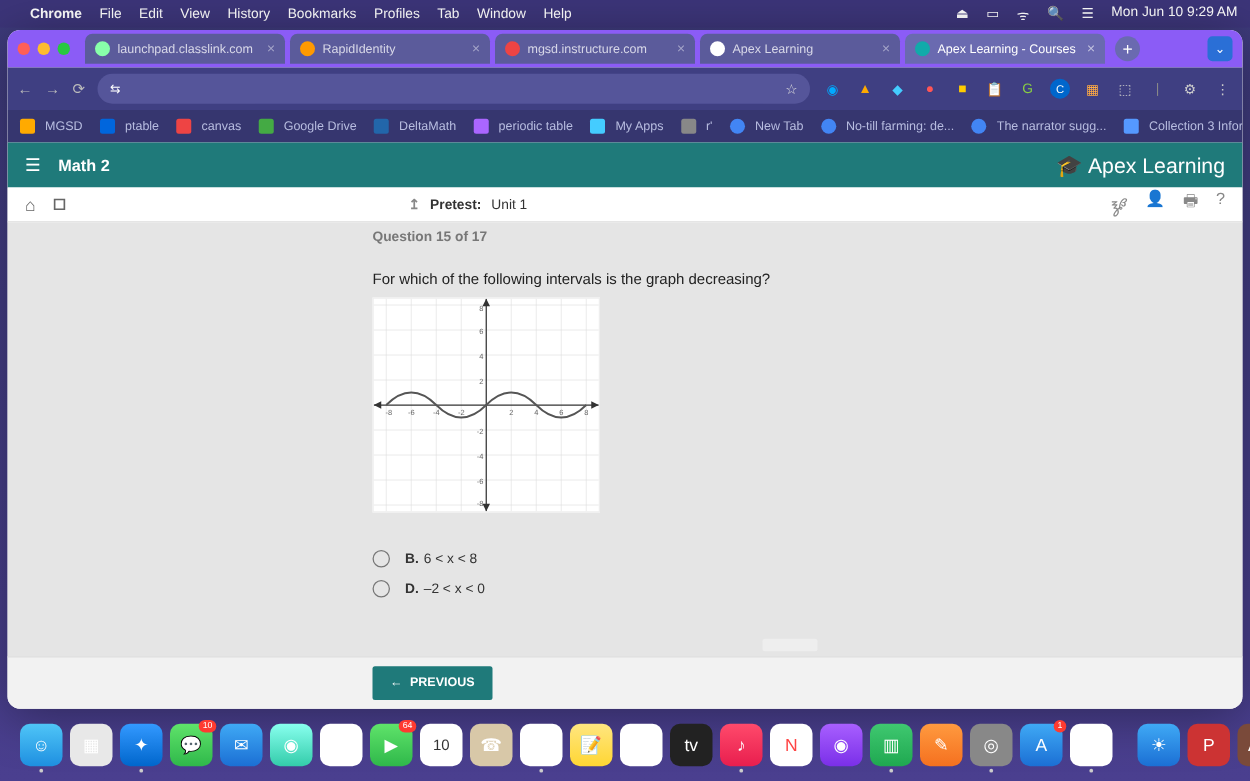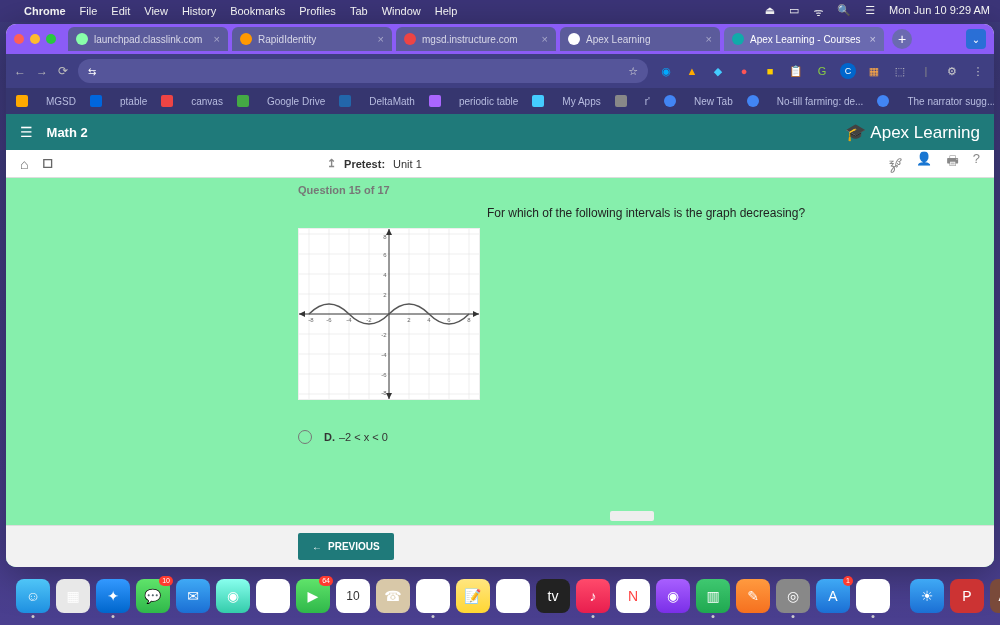--- a/index.html
+++ b/index.html
@@ -24,35 +24,35 @@
   .dropbtn{ margin-left:auto; width:20px;height:20px;border-radius:4px;background:#2a6fd6;color:#fff;display:flex;align-items:center;justify-content:center;font-size:10px;}
   .addrbar{ height:34px; background:#3f3f82; display:flex; align-items:center; padding:0 8px; gap:10px; color:#ccc; font-size:12px;}
   .addrbar .nav{ display:flex; gap:10px;}
   .addrbar .nav span{ color:#bbb;}
   .url { flex:1; background:#55559a; border-radius:14px; height:24px; display:flex; align-items:center; padding:0 10px; color:#fff; font-size:11px; gap:6px;}
   .url .lock{ font-size:10px;}
   .url .star{ margin-left:auto; color:#ddd;}
   .exticons{ display:flex; gap:10px; align-items:center;}
   .exticons span{ width:16px;height:16px;display:inline-flex;align-items:center;justify-content:center;font-size:11px;}
   .bmbar{ height:26px; background:#36366f; display:flex; align-items:center; padding:0 10px; gap:14px; color:#b8bde0; font-size:10px; overflow:hidden;}
-  .bm{ display:flex; align-items:center; gap:18px; white-space:nowrap;}
+  .bm{ display:flex; align-items:center; gap:8px; white-space:nowrap;}
   .bm .ic{ width:12px;height:12px;background:#6fa;border-radius:2px;display:inline-block;}
   .bmspacer{flex:1}
   
   .apexhdr{ height:36px; background:#1f7a7a; display:flex; align-items:center; padding:0 14px; color:#fff; font-size:13px; justify-content:space-between;}
   .apexhdr .l{ display:flex; align-items:center; gap:14px;}
   .hamb{ font-size:14px;}
   .apexhdr .brand{ font-size:17px; font-weight:500;}
   .subhdr{ height:28px; background:#fff; border-bottom:1px solid #ddd; display:flex; align-items:center; padding:0 14px; gap:14px; color:#555; font-size:11px;}
   .subhdr .pretest{ margin-left:260px; display:flex; align-items:center; gap:8px; font-weight:600; color:#333;}
   .subhdr .right{ margin-left:auto; display:flex; gap:14px; color:#888; font-size:13px;}
   
-  .content{ flex:1; overflow:auto; background:#86efac; position:relative; padding:4px 0 20px 292px;}
+  .content{ flex:1; overflow:auto; background:#e5e5e5; position:relative; padding:4px 0 20px 292px;}
   .qhead{ font-size:11px; font-weight:700; color:#777; border-bottom:none; padding:2px 0 4px;}
-  .qtext{ font-size:12px; color:#222; margin:6px 0 8px;text-align:center;}
+  .qtext{ font-size:12px; color:#222; margin:16px 0 8px;}
   .graph{ width:182px; height:172px; border:1px solid #eee; position:relative; background:#fff;}
   .graph svg{ width:100%; height:100%;}
   .answers{ margin-top:30px;}
   .ans{ display:flex; align-items:center; gap:12px; font-size:11px; color:#333; margin:10px 0;}
   .ans .radio{ width:14px;height:14px;border:1.5px solid #777;border-radius:50%;}
   .ans b{ font-weight:700; margin-right:4px;}
   .footer{ position:absolute; left:0; right:0; bottom:0; height:42px; background:#f2f2f2; border-top:1px solid #ddd; display:flex; align-items:center; padding-left:292px;}
   .prevbtn{ background:#1f7a7a; color:#fff; font-size:10px; font-weight:600; padding:8px 14px; border:none; border-radius:2px; display:flex; align-items:center; gap:6px;}
   .disabledbtn{ position:absolute; right:340px; bottom:46px; width:44px; height:10px; background:#eee; border-radius:2px;}
   
@@ -273,20 +273,24 @@
           <text x="85" y="108">-2</text>
             <text x="85" y="128">-4</text>
             <text x="85" y="148">-6</text>
             <text x="85" y="166">-8</text>
         </g>
       </svg>
     </div>
     <div class="answers">
       <div class="ans">
           <span class="radio"></span>
+          <span><b>B.</b><span>6 &lt; x &lt; 8</span></span>
+        </div>
+      <div class="ans">
+          <span class="radio"></span>
           <span><b>D.</b><span>–2 &lt; x &lt; 0</span></span>
         </div>
     </div>
     <div class="disabledbtn"></div>
   </div>
   <div class="footer">
     <button class="prevbtn">
         <span>←</span>
         <span>PREVIOUS</span>
       </button>

